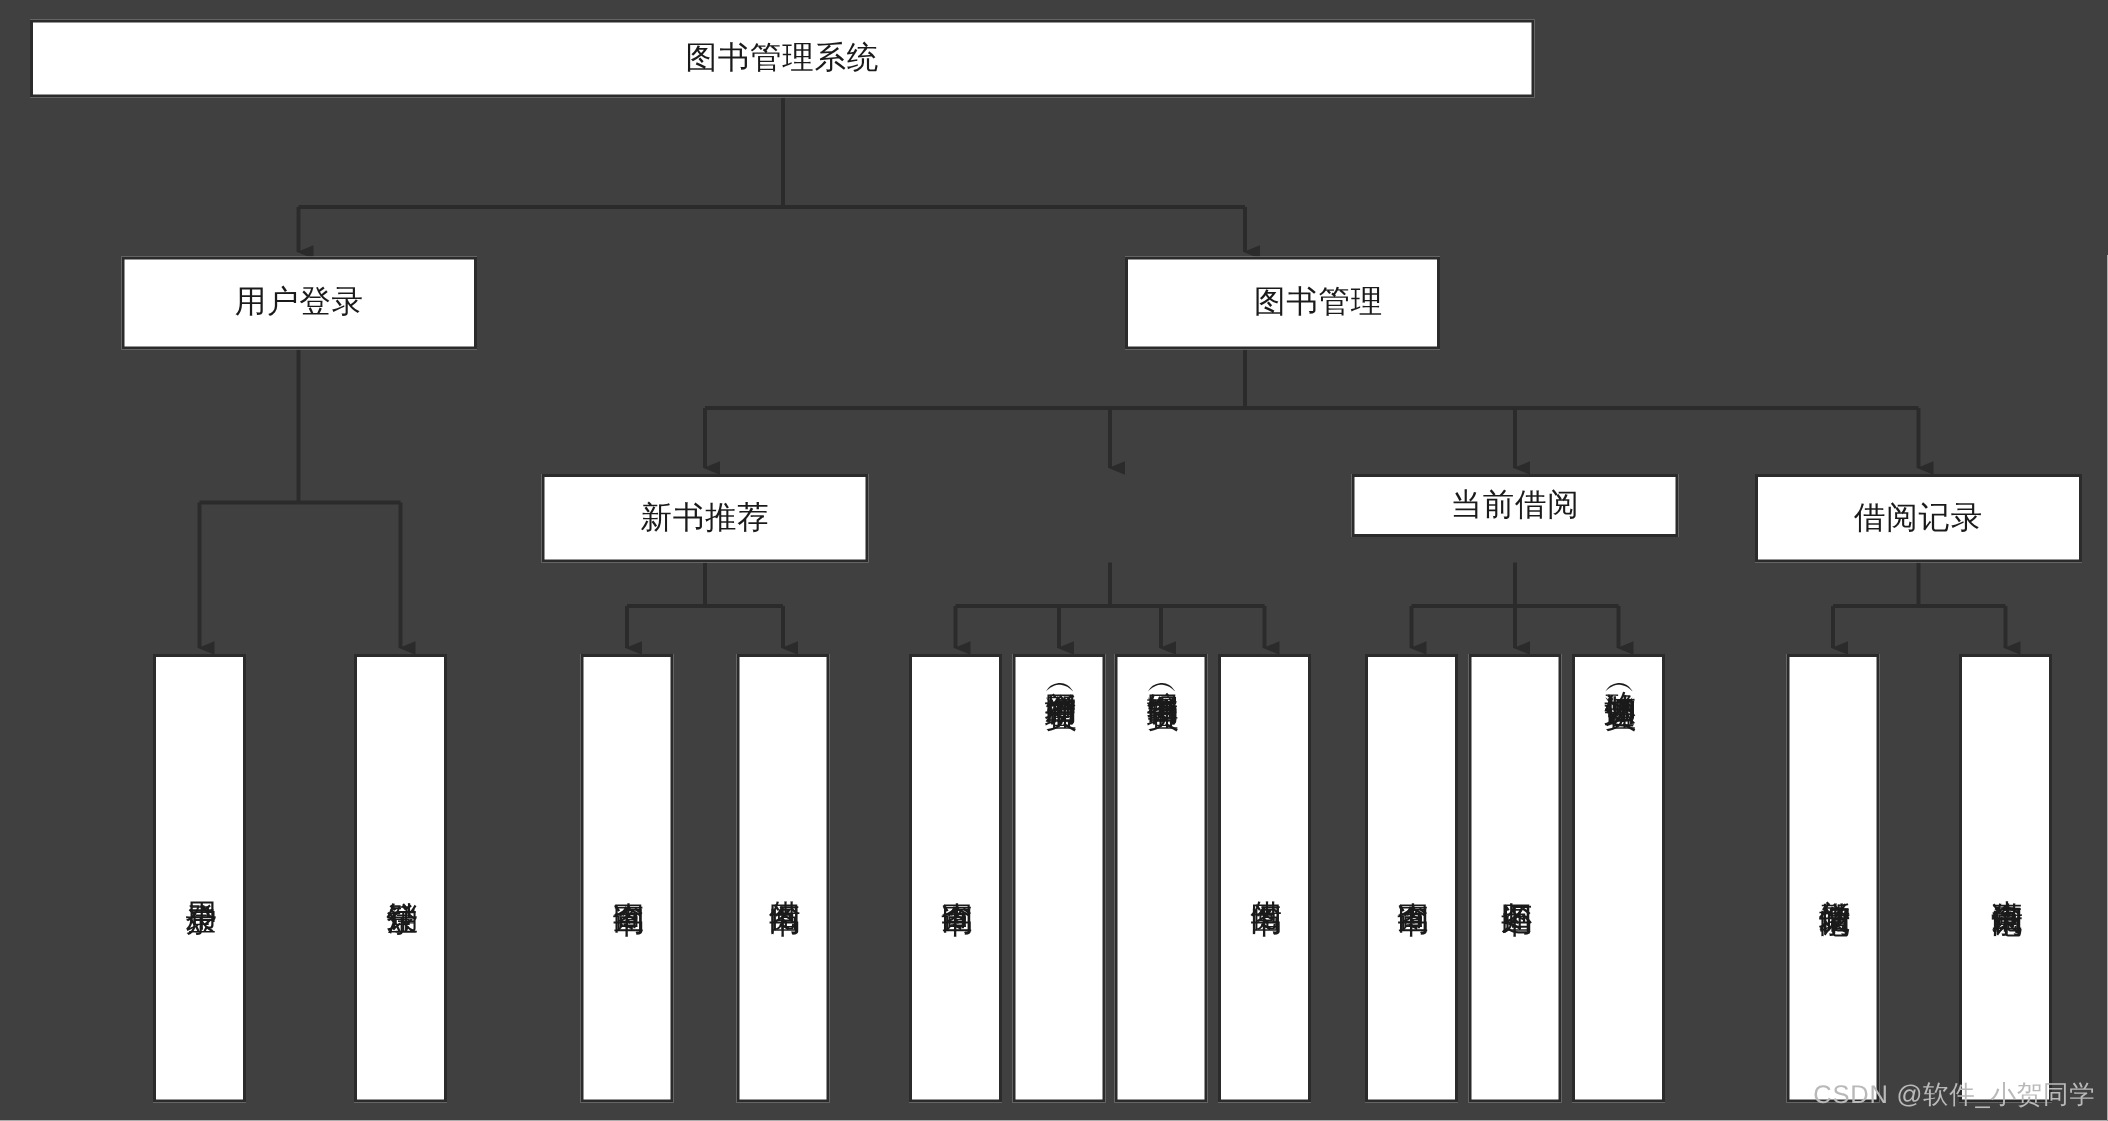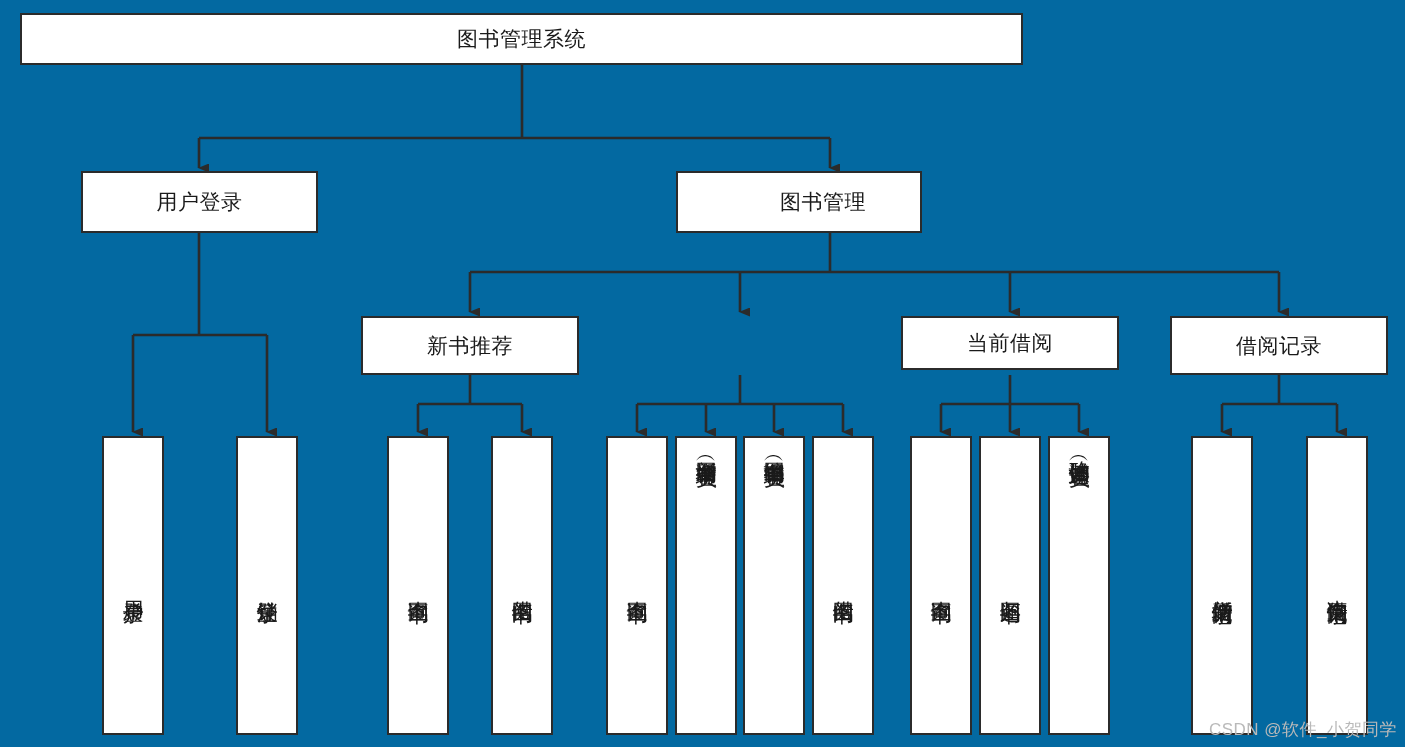--- a/index.html
+++ b/index.html
@@ -8,21 +8,21 @@
     background: #ffffff;
   }
   body {
     font-family: "Liberation Sans", "DejaVu Sans", sans-serif;
     color: #1a1a1a;
   }
   #canvas {
     position: relative;
     width: 1405px;
     height: 747px;
-    background: #0369a1;
+    background: #404040;
     overflow: hidden;
     text-decoration: underline;
   }
   #edges {
     position: absolute;
     left: 0;
     top: 0;
     width: 1405px;
     height: 747px;
     pointer-events: none;
@@ -128,28 +128,28 @@
     </g>
   </svg>
 
   <div class="node" style="left:20px; top:13px; width:1003px; height:52px;">
     <span class="label">图书管理系统</span>
   </div>
 
   <div class="node" style="left:81px; top:171px; width:237px; height:62px;">
     <span class="label">用户登录</span>
   </div>
-  <div class="node" style="left:676px; top:171px; width:246px; height:62px;padding-left:48px;">
+  <div class="node" style="left:750px; top:171px; width:210px; height:62px;padding-left:48px;">
     <span class="label">图书管理</span>
   </div>
 
   <div class="node" style="left:361px; top:316px; width:218px; height:59px;">
     <span class="label">新书推荐</span>
   </div>
-  <div class="node" style="left:901px; top:316px; width:218px; height:54px;">
+  <div class="node" style="left:901px; top:316px; width:218px; height:42px;">
     <span class="label">当前借阅</span>
   </div>
   <div class="node" style="left:1170px; top:316px; width:218px; height:59px;text-align:center;">
     <span class="label">借阅记录</span>
   </div>
 
   <div class="node vertical mid" style="left:102px; top:436px; width:62px; height:299px;">
     <span class="label">用户登录</span>
   </div>
   <div class="node vertical mid" style="left:236px; top:436px; width:62px; height:299px;">

